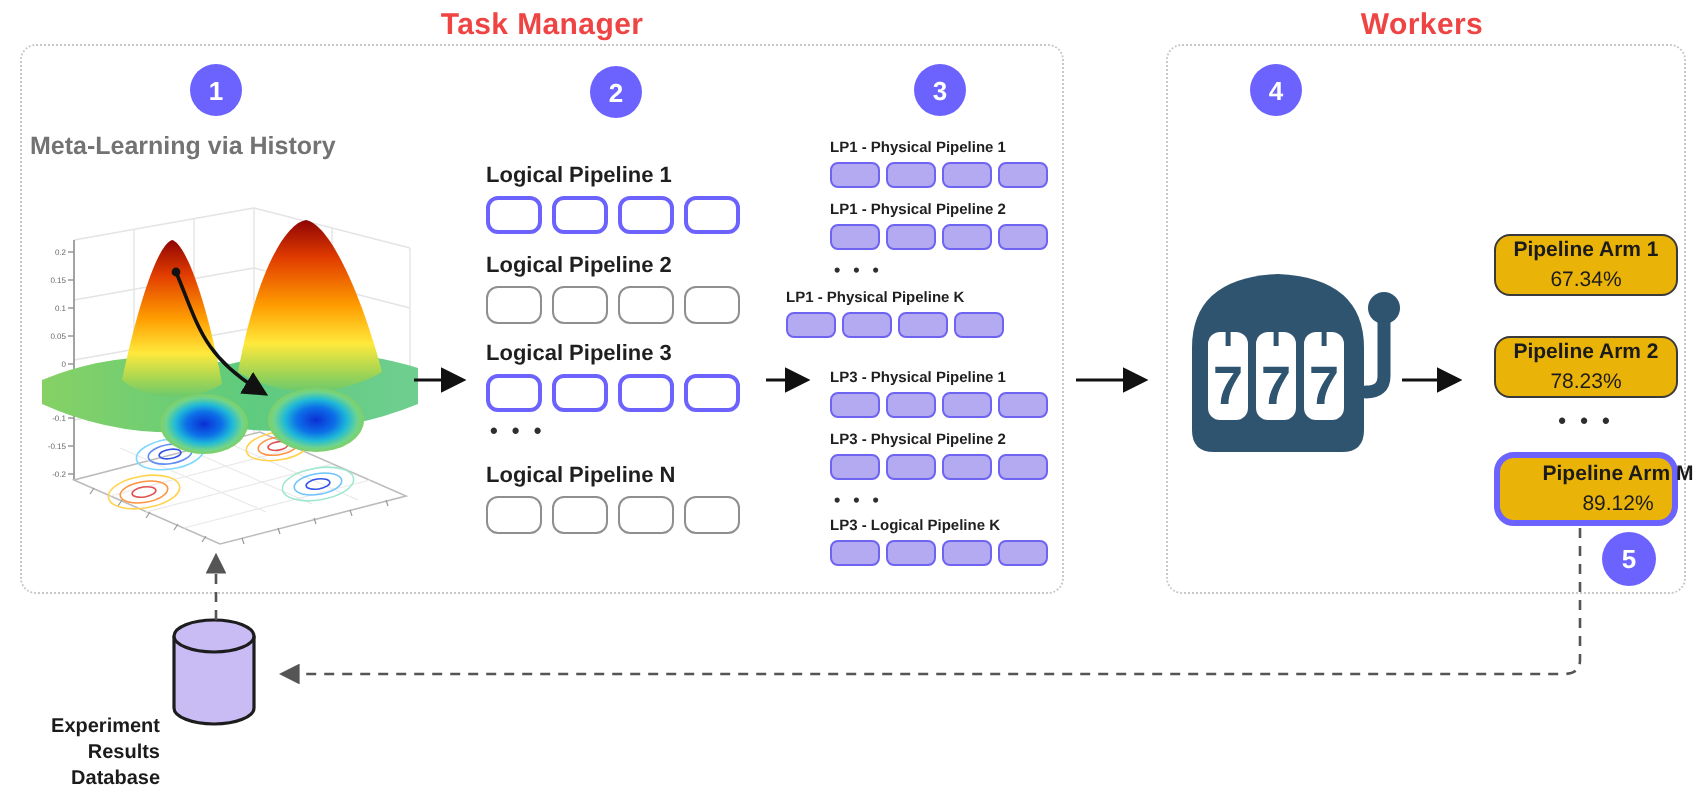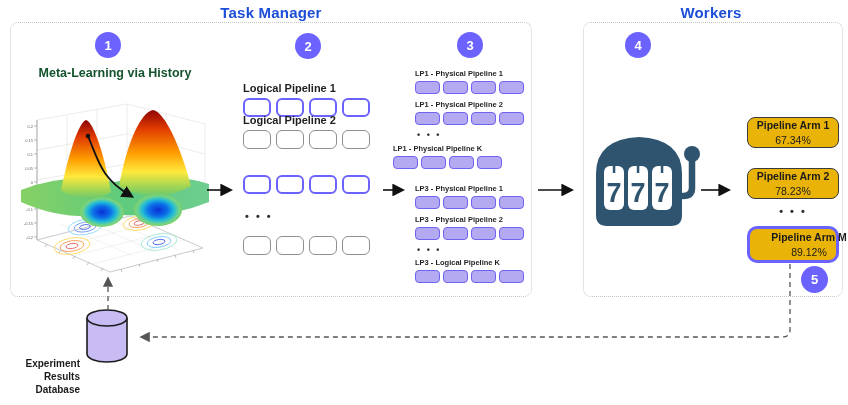--- a/index.html
+++ b/index.html
@@ -1,23 +1,23 @@
 <!DOCTYPE html>
 <html><head>
 <meta charset="utf-8">
 <style>
   html,body{margin:0;padding:0;}
   body{width:848px;height:405px;position:relative;background:#ffffff;
        font-family:"Liberation Sans",sans-serif;color:#1b1b1b;overflow:hidden;}
   .abs{position:absolute;}
-  .sec-title{font-size:15px;font-weight:700;color:#1d4ed8;text-align:center;letter-spacing:.2px;}
+  .sec-title{font-size:15px;font-weight:700;color:#ef4444;text-align:center;letter-spacing:.2px;}
   .box-dotted{border:1.5px dotted #c7c7c7;border-radius:8px;background:#fff;}
   .badge{width:26px;height:26px;border-radius:50%;background:#6C63FF;color:#fff;
          font-weight:700;font-size:13px;display:flex;align-items:center;justify-content:center;}
-  .meta-heading{font-size:12.5px;font-weight:700;text-align:center;color:#14532d;}
+  .meta-heading{font-size:12.5px;font-weight:700;text-align:left;color:#737373;}
   .lp-label{font-size:11px;font-weight:700;color:#1f1f1f;white-space:nowrap;}
   .slot-row{display:flex;gap:5px;margin-top:4px;}
   .slot{width:28px;height:19px;border-radius:6px;background:#fff;box-sizing:border-box;}
   .slot.purple{border:2px solid #6C63FF;}
   .slot.gray{border:1.2px solid #8f8f8f;}
   .pp-label{font-size:7.5px;font-weight:700;color:#1f1f1f;white-space:nowrap;}
   .pp-row{display:flex;gap:3px;margin-top:3px;}
   .pp-slot{width:25px;height:13px;border-radius:4px;background:#B3AAF2;
            border:1.5px solid #6F63F2;box-sizing:border-box;}
   .dots{font-weight:800;color:#2e2e2e;font-size:11px;letter-spacing:2px;white-space:nowrap;}
@@ -150,39 +150,41 @@
 
 <div class="abs" style="left:243px;top:82px;">
   <div class="lp-label">Logical Pipeline 1</div>
   <div class="slot-row">
     <div class="slot purple"></div>
       <div class="slot purple"></div>
       <div class="slot purple"></div>
       <div class="slot purple"></div>
   </div>
 </div>
-<div class="abs" style="left:243px;top:114px;">
+<div class="abs" style="left:243px;top:127px;">
   <div class="lp-label">Logical Pipeline 2</div>
   <div class="slot-row">
     <div class="slot gray"></div>
       <div class="slot gray"></div>
       <div class="slot gray"></div>
       <div class="slot gray"></div>
   </div>
 </div>
 <div class="abs" style="left:243px;top:171px;">
+  <div class="lp-label">Logical Pipeline 3</div>
   <div class="slot-row">
     <div class="slot purple"></div>
       <div class="slot purple"></div>
       <div class="slot purple"></div>
       <div class="slot purple"></div>
   </div>
 </div>
 <div class="abs dots" style="left:245px;top:210px;">• • •</div>
 <div class="abs" style="left:243px;top:232px;">
+  <div class="lp-label">Logical Pipeline N</div>
   <div class="slot-row">
     <div class="slot gray"></div>
       <div class="slot gray"></div>
       <div class="slot gray"></div>
       <div class="slot gray"></div>
   </div>
 </div>
 
 <div class="abs" style="left:415px;top:69px;">
   <div class="pp-label">LP1 - Physical Pipeline 1</div>

